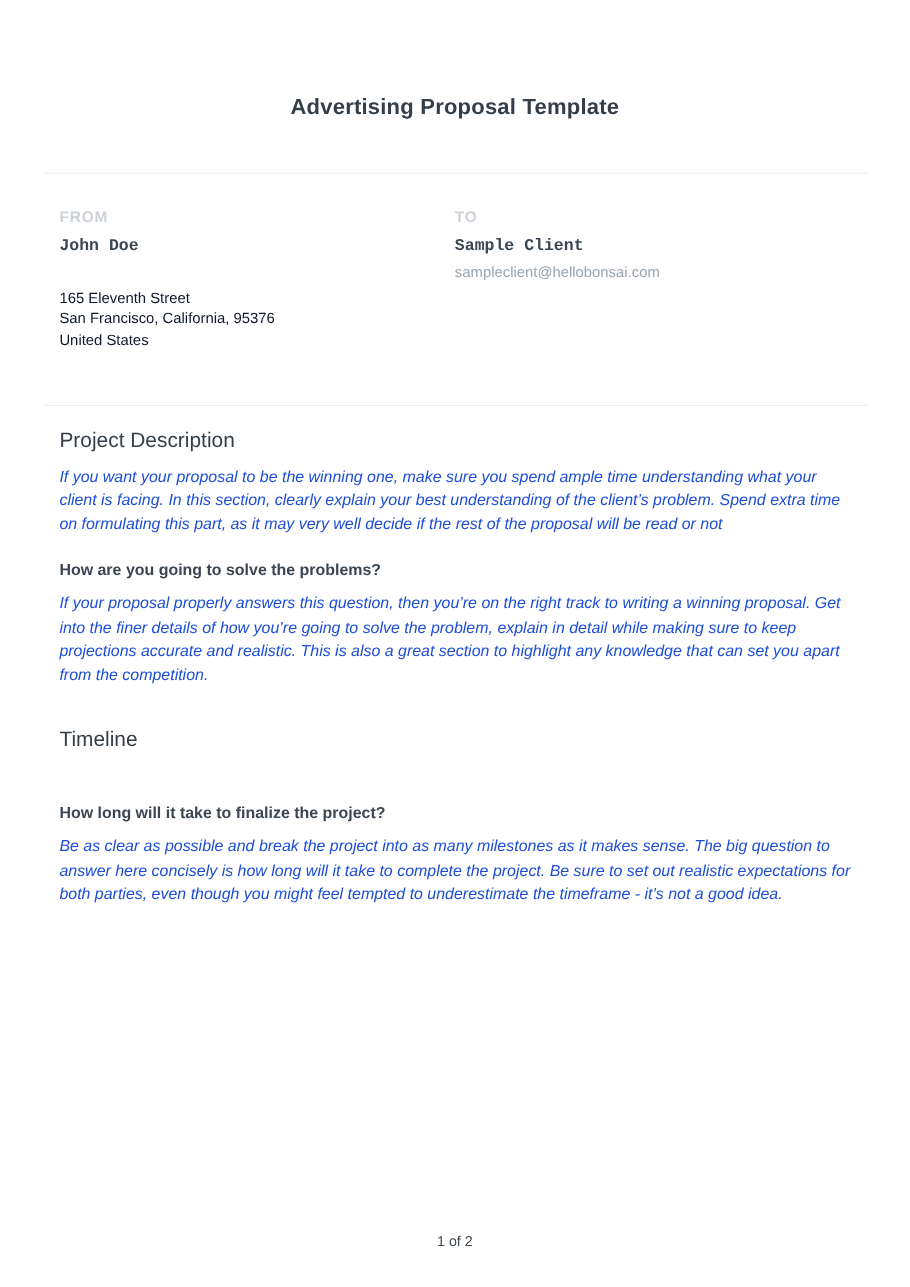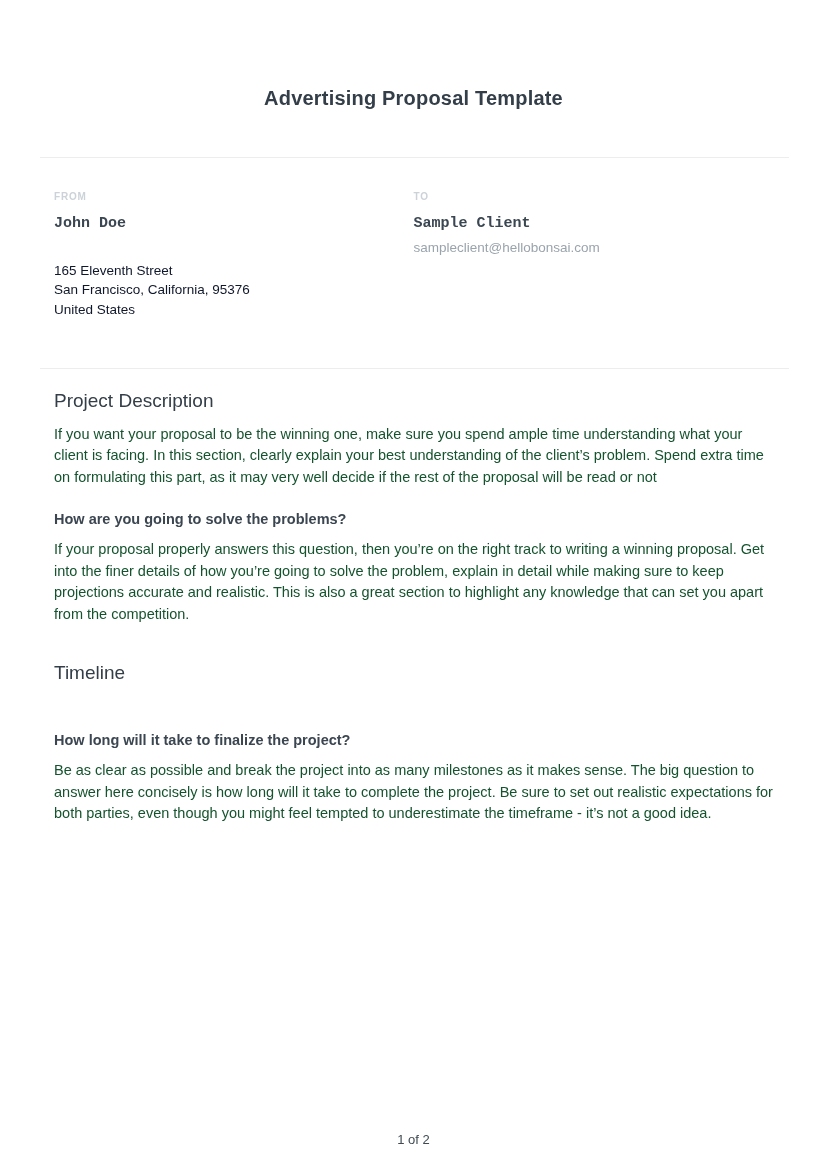--- a/index.html
+++ b/index.html
@@ -42,21 +42,21 @@
   .content {
     padding: 0 54px;
   }
   .parties {
     display: flex;
     flex-direction: row;
     padding: 33px 54px 0 54px;
   }
   .party { width: 360px; }
   .party-label {
-    font-size: 10px;
+    font-size: 14px;
     line-height: 12px;
     letter-spacing: 0.8px;
     color: #ccd2d8;
     font-weight: bold;
     text-transform: uppercase;
   }
   .party-name {
     margin-top: 12px;
     font-size: 15px;
     line-height: 18px;
@@ -92,26 +92,27 @@
     font-weight: bold;
     color: #3b4651;
   }
   .q-gap-large { margin-top: 46px; }
   .q-gap-mid   { margin-top: 22px; }
   .subsection-body {
     margin: 11px 0 0 0;
     max-width: 720px;
     font-size: 14.5px;
     line-height: 21.5px;
-    color: #14532d;
+    color: #1d4ed8;
+    font-style: italic;
   }
   .footer {
     position: absolute;
     left: 0;
-    bottom: 22px;
+    bottom: 32px;
     width: 100%;
     text-align: center;
   }
   .page-indicator {
     font-size: 13px;
     line-height: 15px;
     color: #3f4a52;
   }
 </style>
 </head>

